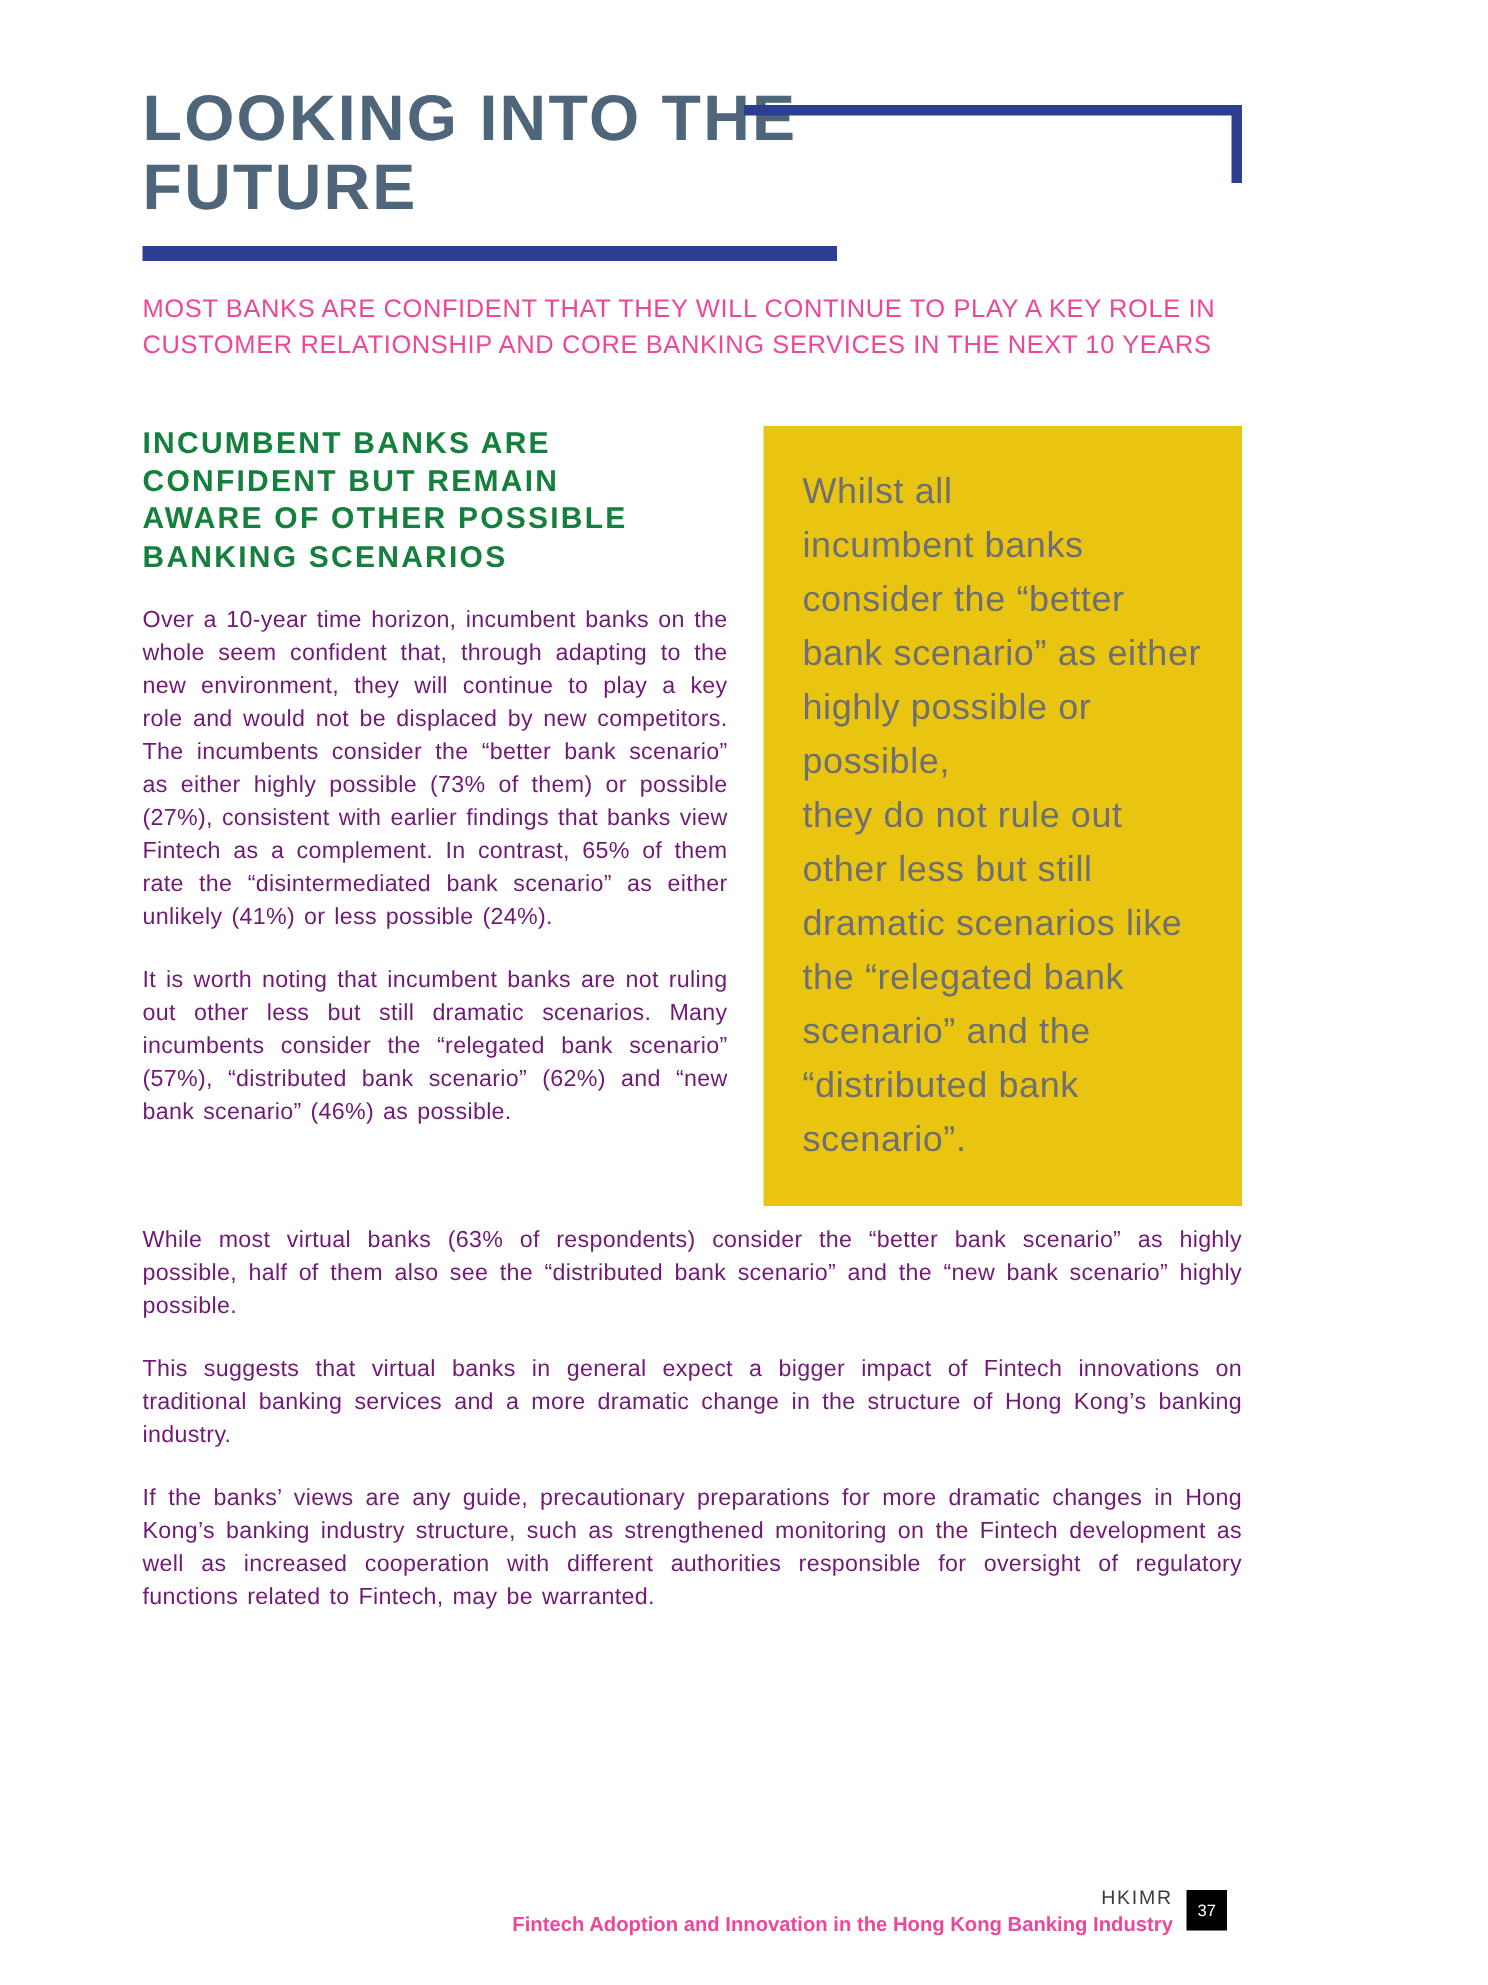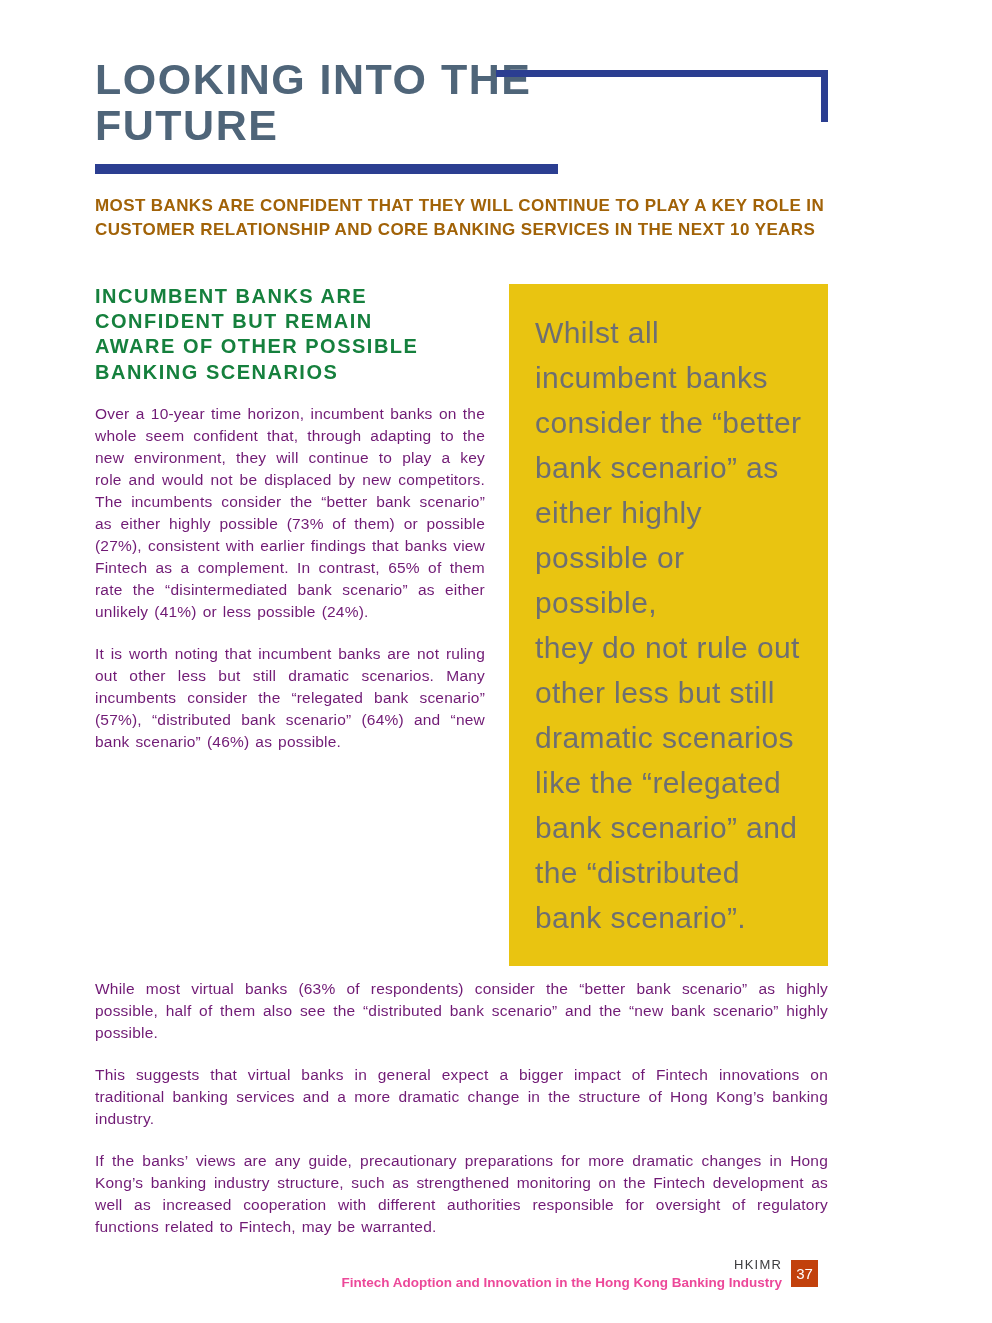--- a/index.html
+++ b/index.html
@@ -32,24 +32,24 @@
   }
   .title-bar {
     margin: 16px 0 0 95px;
     width: 463px;
     height: 10px;
     background: #2b3e91;
   }
   .subtitle {
     margin: 20px 95px 0 95px;
     font-size: 17px;
-    font-weight: 700;
+    font-weight: 400;
     letter-spacing: 0.4px;
     line-height: 1.4;
-    color: #a16207;
+    color: #ec4899;
     white-space: pre-line;
   }
   .two-col {
     display: flex;
     margin: 42px 95px 0 95px;
     gap: 24px;
   }
   .left-col { flex: 0 0 390px; width: 390px; }
   .section-heading {
     font-size: 20px;
@@ -70,21 +70,21 @@
     margin-bottom: 20px;
   }
   .callout {
     flex: 1;
     background: #e9c411;
     padding: 26px;
     align-self: flex-start;
     min-height: 490px;
   }
   .callout-text {
-    font-size: 30px;
+    font-size: 24px;
     line-height: 1.5;
     color: #6e6f72;
     letter-spacing: 0.4px;
     white-space: pre-line;
   }
   .section { margin: 12px 95px 0 95px; }
   .footer {
     position: absolute;
     right: 105px;
     bottom: 33px;
@@ -100,26 +100,26 @@
     margin-bottom: 3px;
   }
   .footer-title {
     font-size: 13.5px;
     font-weight: 700;
     color: #ec4899;
   }
   .page-number {
     width: 27px;
     height: 27px;
-    background: #c2410c;
+    background: #000000;
     color: #ffffff;
     display: flex;
     align-items: center;
     justify-content: center;
-    font-size: 15px;
+    font-size: 11px;
   }
 </style>
 </head>
 <body>
 
 <div class="page">
 
   <div class="corner-deco"></div>
 
   <h1 class="title">LOOKING INTO THE
@@ -130,21 +130,21 @@
   <h2 class="subtitle">MOST BANKS ARE CONFIDENT THAT THEY WILL CONTINUE TO PLAY A KEY ROLE IN
 CUSTOMER RELATIONSHIP AND CORE BANKING SERVICES IN THE NEXT 10 YEARS</h2>
 
   <div class="two-col">
     <div class="left-col">
       <h3 class="section-heading">INCUMBENT BANKS ARE
 CONFIDENT BUT REMAIN
 AWARE OF OTHER POSSIBLE
 BANKING SCENARIOS</h3>
       <p class="body-text">Over a 10-year time horizon, incumbent banks on the whole seem confident that, through adapting to the new environment, they will continue to play a key role and would not be displaced by new competitors. The incumbents consider the “better bank scenario” as either highly possible (73% of them) or possible (27%), consistent with earlier findings that banks view Fintech as a complement. In contrast, 65% of them rate the “disintermediated bank scenario” as either unlikely (41%) or less possible (24%).</p>
-      <p class="body-text">It is worth noting that incumbent banks are not ruling out other less but still dramatic scenarios. Many incumbents consider the “relegated bank scenario” (57%), “distributed bank scenario” (64%) and “new bank scenario” (46%) as possible.</p>
+      <p class="body-text">It is worth noting that incumbent banks are not ruling out other less but still dramatic scenarios. Many incumbents consider the “relegated bank scenario” (57%), “distributed bank scenario” (62%) and “new bank scenario” (46%) as possible.</p>
     </div>
     <aside class="callout">
       <p class="callout-text">Whilst all
 incumbent banks
 consider the “better bank scenario” as either highly possible or possible,
 they do not rule out other less but still dramatic scenarios like the “relegated bank scenario” and the “distributed bank scenario”.</p>
     </aside>
   </div>
 
   <div class="section">

